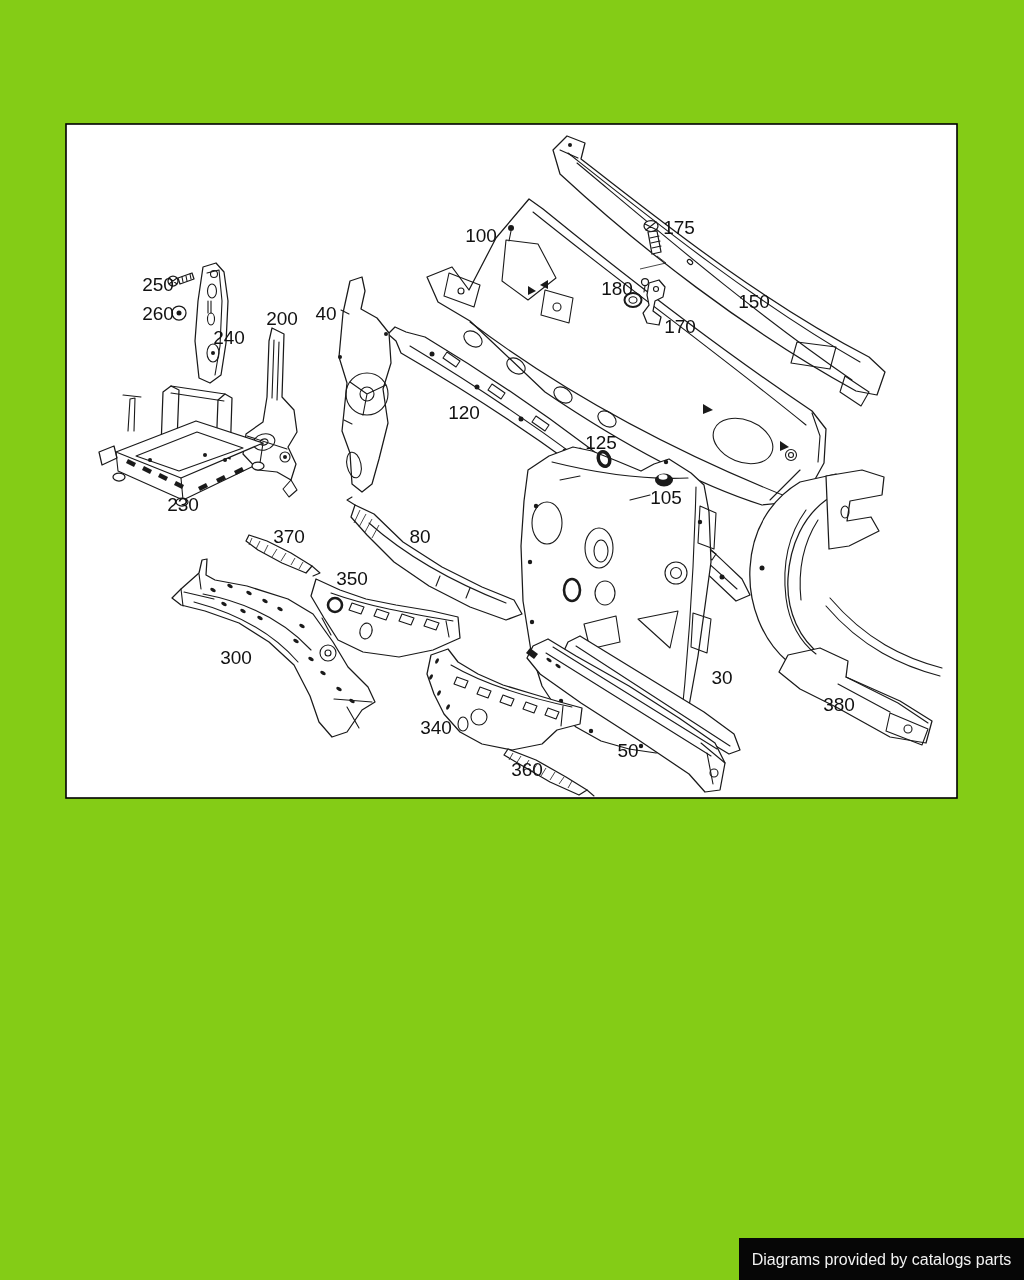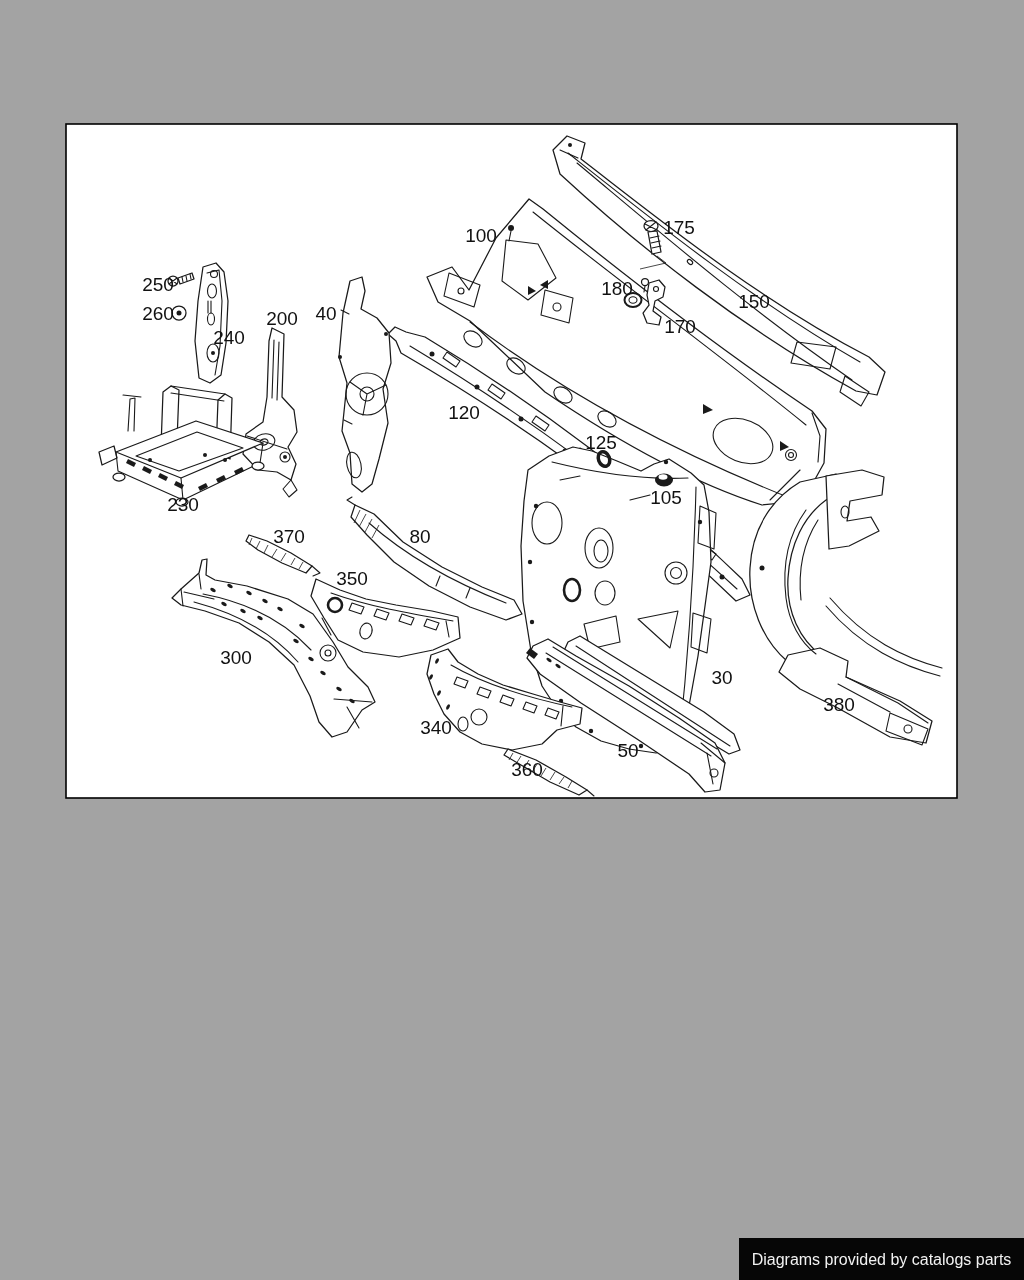--- a/index.html
+++ b/index.html
@@ -1,16 +1,16 @@
 <!DOCTYPE html>
 <html><head>
 <meta charset="utf-8">
 <style>
   html,body{margin:0;padding:0;background:#fbfbfb;}
-  .page{position:relative;width:1024px;height:1280px;background:#a3a3a3;overflow:hidden;
+  .page{position:relative;width:1024px;height:1280px;background:#84cc16;overflow:hidden;
         font-family:"Liberation Sans",sans-serif;}
   svg{position:absolute;left:0;top:0;}
   
   .pt{fill:#ffffff;stroke:#1a1a1a;stroke-width:1.25;stroke-linejoin:round;stroke-linecap:round;}
   .ln{fill:none;stroke:#1a1a1a;stroke-width:1.1;stroke-linejoin:round;stroke-linecap:round;}
   .thin{fill:none;stroke:#1a1a1a;stroke-width:0.8;}
   .dk{fill:#1a1a1a;stroke:none;}
   .ring{fill:none;stroke:#1a1a1a;stroke-width:2.6;}
   .lbl{font-family:"Liberation Sans",sans-serif;font-size:19px;fill:#111;text-anchor:middle;}
   .footer-bar{position:absolute;left:739px;top:1238px;width:285px;height:44px;background:#060606;

